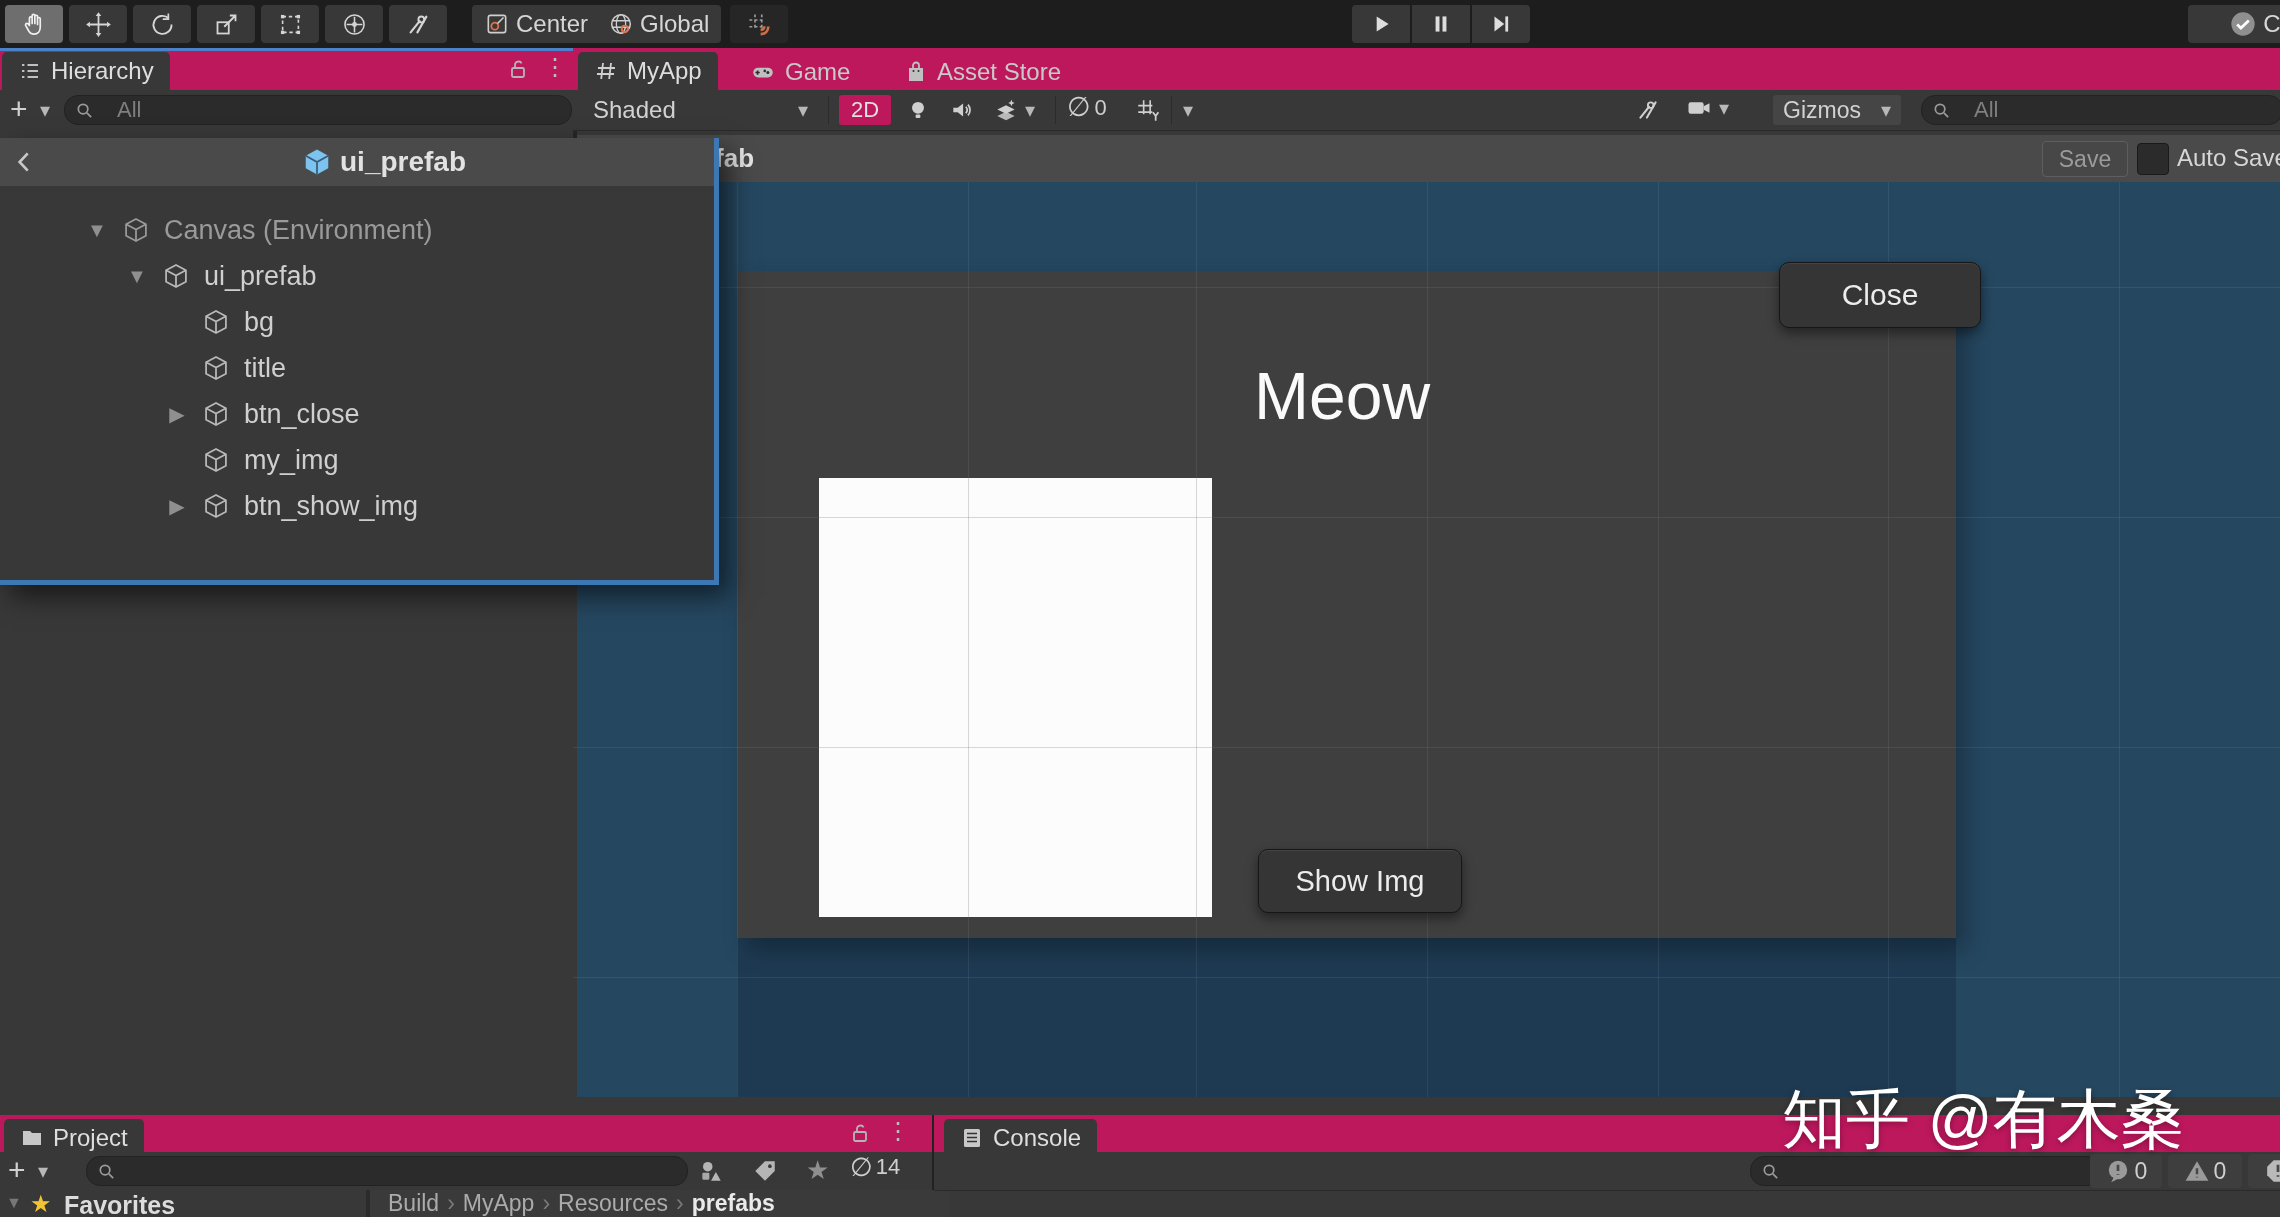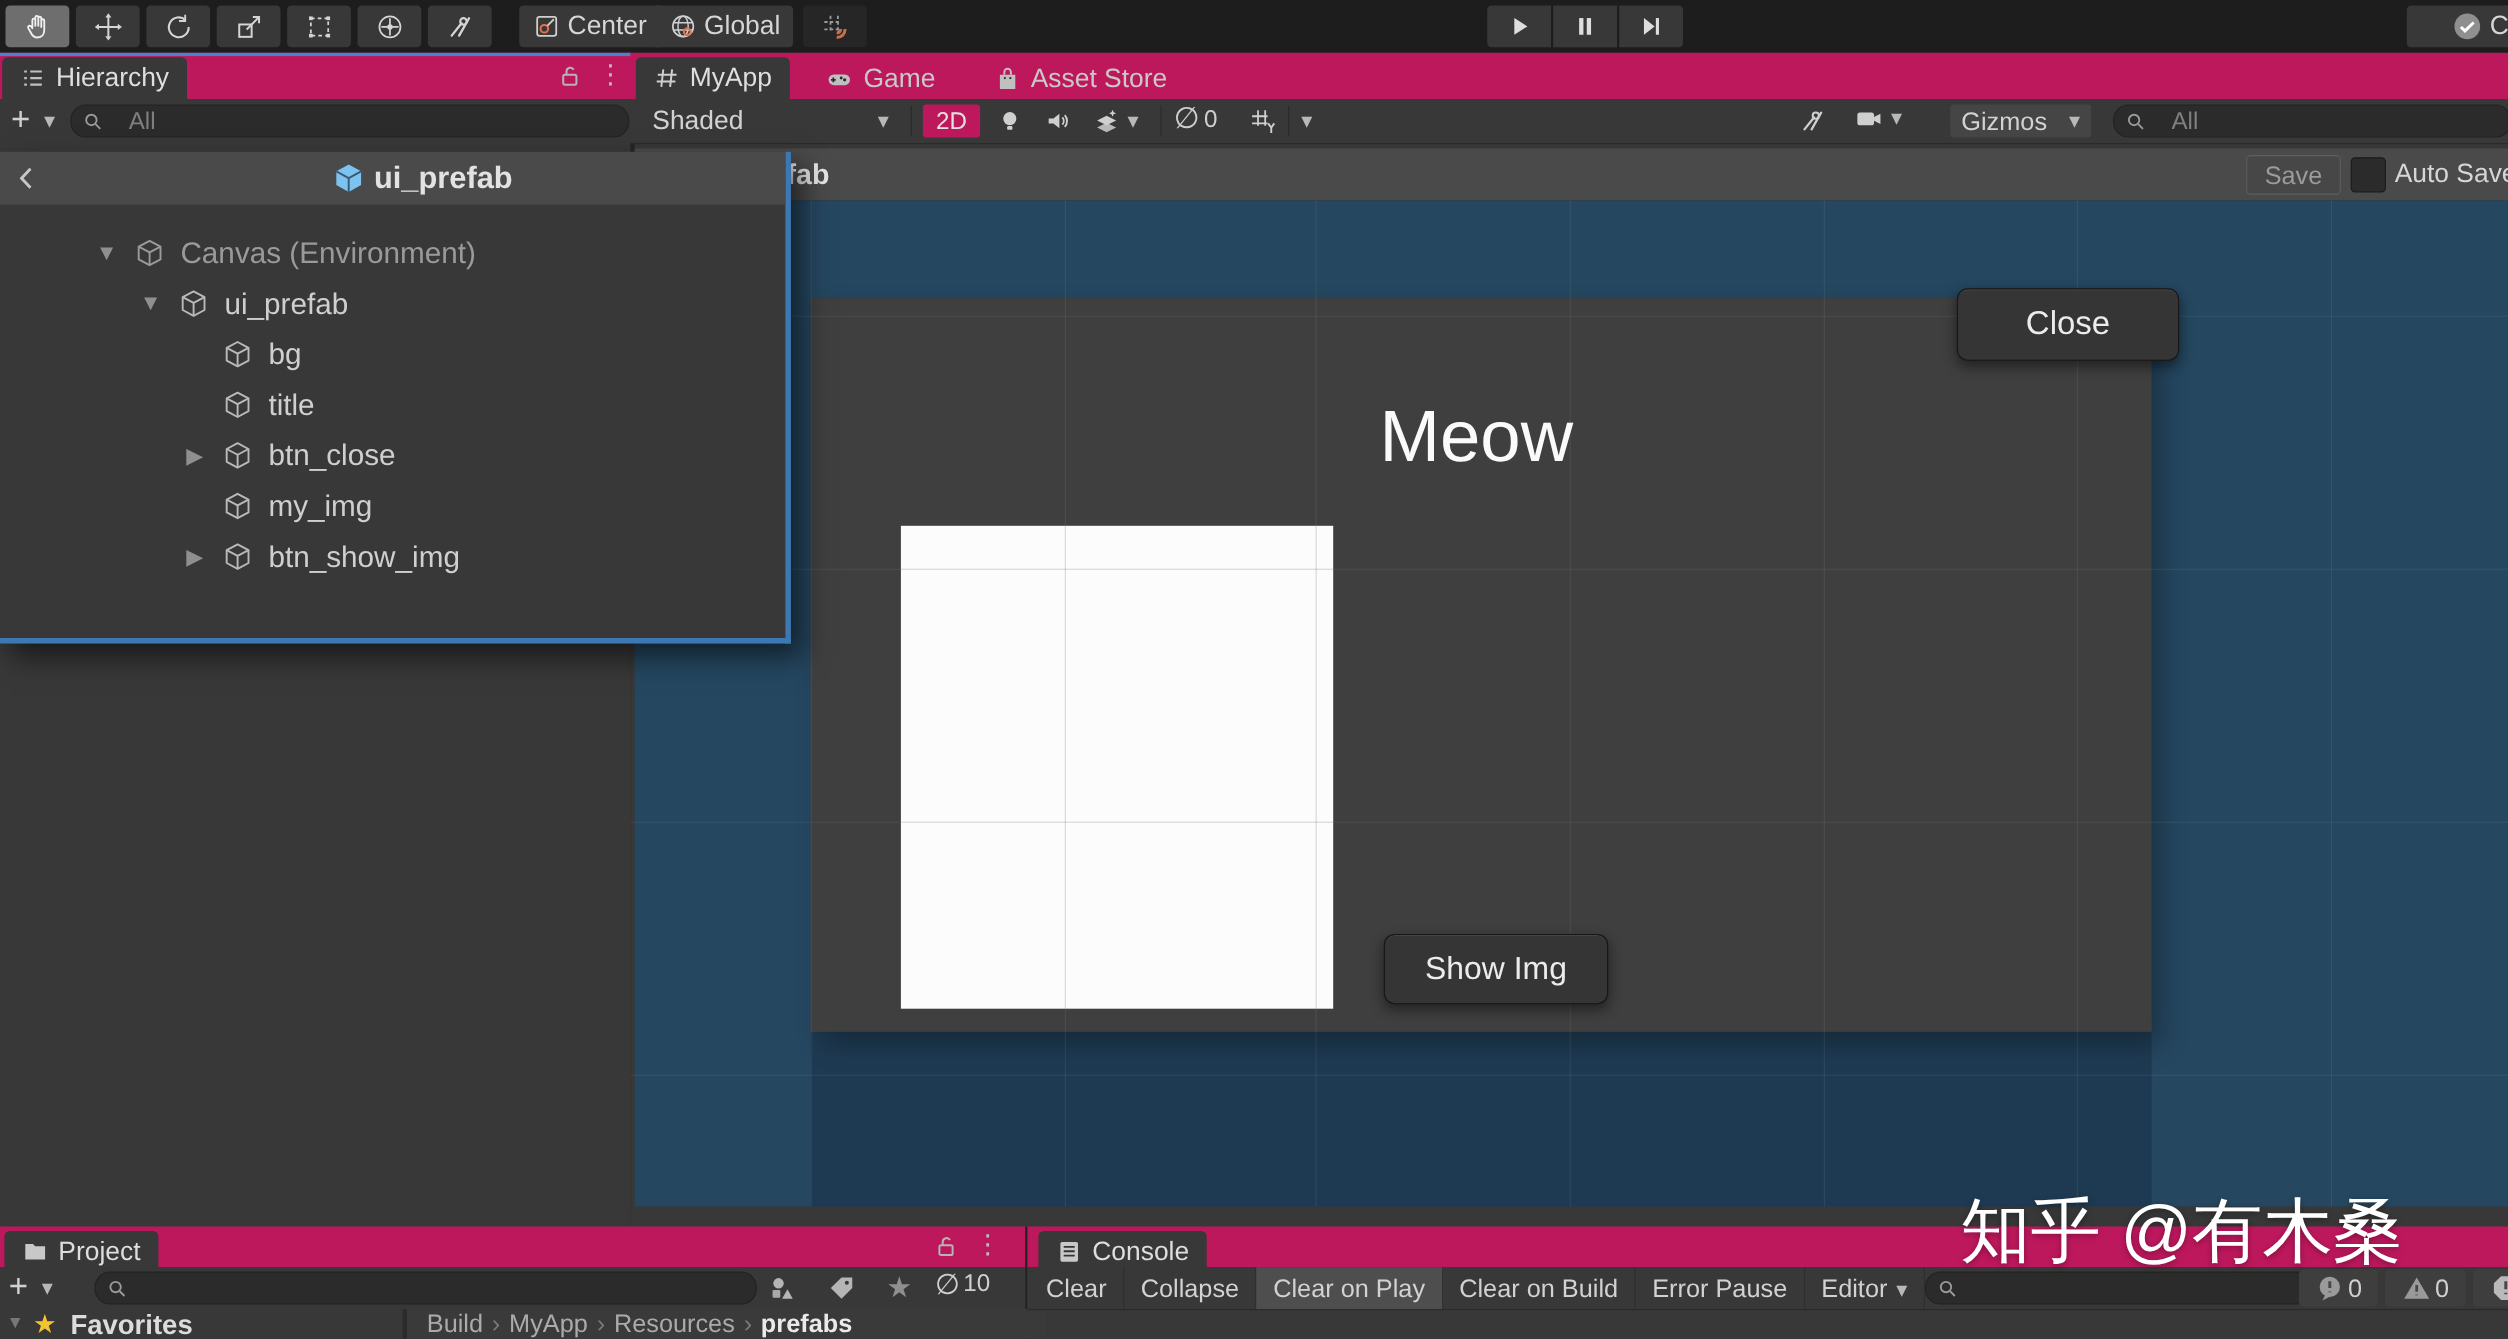--- a/index.html
+++ b/index.html
@@ -523,61 +523,40 @@
     </span>
     <span class="ico" style="position:absolute;left:752px;top:6px">
       <svg viewBox="0 0 24 24" width="26" height="26">
           <path d="M3 12 12 3h9v9l-9 9z" fill="#b5b5b5"></path>
           <circle cx="16.5" cy="7.5" r="1.7" fill="#383838"></circle>
         </svg>
     </span>
     <span style="position:absolute;left:806px;top:3px;color:#8f8f8f;font-size:26px">★</span>
     <div style="position:absolute;left:850px;top:2px;display:flex;align-items:center;gap:3px">
       <span style="color:#cfcfcf;font-size:26px;line-height:1">∅</span>
-      <span style="color:#cfcfcf;font-size:22px">10</span>
+      <span style="color:#cfcfcf;font-size:22px">14</span>
     </div>
   </div>
   <div class="abs" style="left:0;top:1190px;width:366px;height:27px;background:#383838">
     <span style="position:absolute;left:6px;top:4px;color:#777;font-size:16px">▼</span>
     <span style="position:absolute;left:30px;top:0;color:#f3c431;font-size:24px">★</span>
     <span style="position:absolute;left:64px;top:1px;color:#dcdcdc;font-size:25px;font-weight:bold">Favorites</span>
   </div>
   <div class="abs" style="left:366px;top:1190px;width:4px;height:27px;background:#2b2b2b"></div>
   <div class="abs" style="left:370px;top:1190px;width:562px;height:27px;background:#3a3a3a;display:flex;align-items:center;padding-left:18px">
     <span class="crumb">Build</span>
     <span class="crumbsep">›</span>
     <span class="crumb">MyApp</span>
     <span class="crumbsep">›</span>
     <span class="crumb">Resources</span>
     <span class="crumbsep">›</span>
     <span class="crumb last">prefabs</span>
   </div>
 
   <div class="paneltool" style="left:934px;top:1152px;width:1346px;height:38px">
-    <div style="display:flex;position:absolute;left:2px;top:0">
-      <div class="consbtn">
-        <span>Clear</span>
-      </div>
-      <div class="consbtn">
-        <span>Collapse</span>
-      </div>
-      <div class="consbtn on">
-        <span>Clear on Play</span>
-      </div>
-      <div class="consbtn">
-        <span>Clear on Build</span>
-      </div>
-      <div class="consbtn">
-        <span>Error Pause</span>
-      </div>
-      <div class="consbtn" style="gap:8px">
-        <span>Editor</span>
-        <span class="caret"></span>
-      </div>
-    </div>
     <div class="search" style="left:816px;top:4px;width:330px">
       <span class="ico">
         <svg viewBox="0 0 20 20" width="19" height="19">
             <circle cx="8.5" cy="8.5" r="5" fill="none" stroke="#9a9a9a" stroke-width="1.8"></circle>
             <path d="M12.5 12.5 17 17" stroke="#9a9a9a" stroke-width="1.8"></path>
           </svg>
       </span>
       <input placeholder="" value="" style="">
     </div>
   </div>

